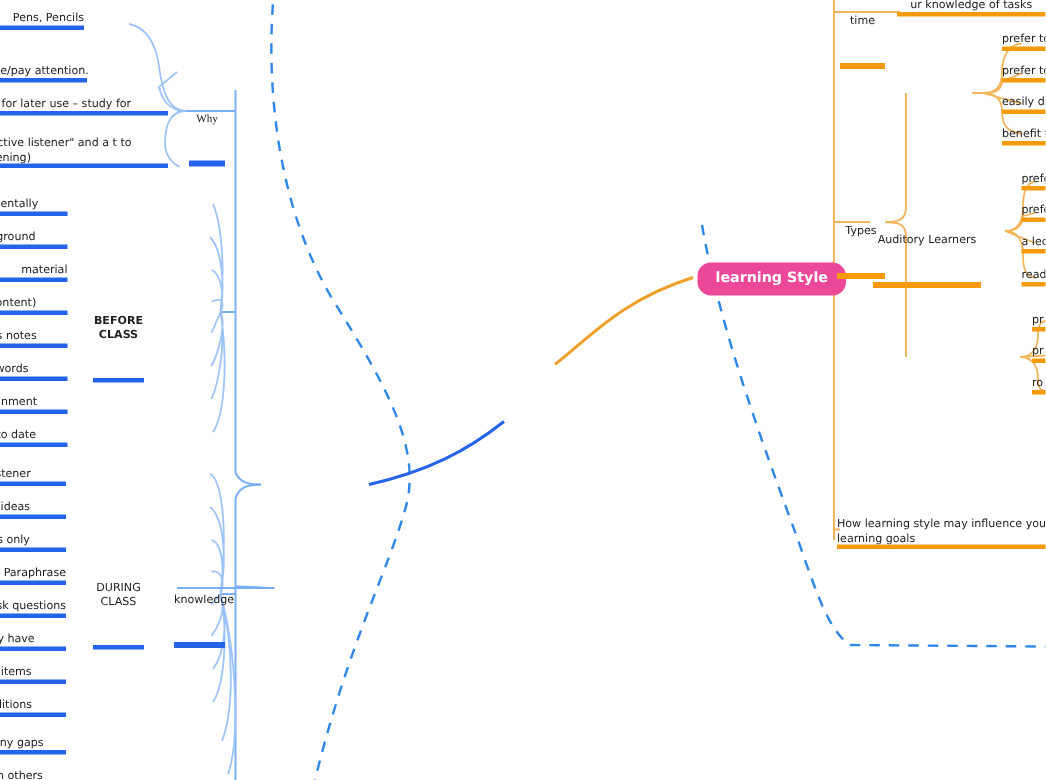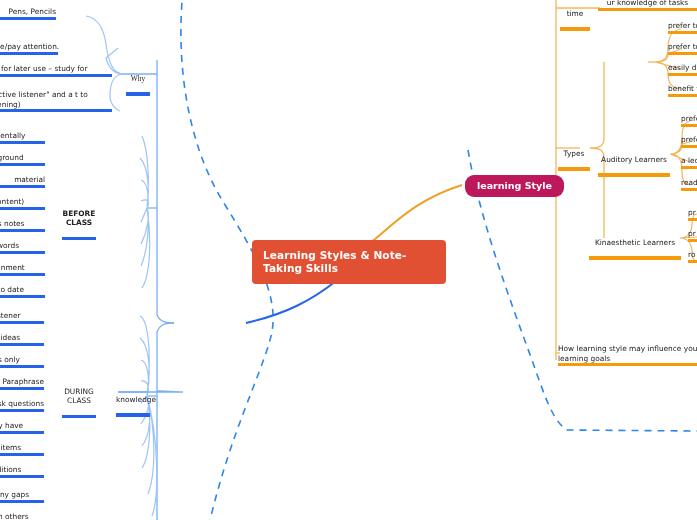--- a/index.html
+++ b/index.html
@@ -33,21 +33,21 @@
     font-weight:bold;
     font-size:9.5px;
     line-height:12px;
     border-radius:9px;
     padding:5px 12px;
     box-sizing:border-box;
     white-space:nowrap;
     text-align:center;
   }
   .pill.blue{background:#2563EB;}
-  .pill.orange{background:#be185d;}
+  .pill.orange{background:#ec4899;}
 
   
   .leaf{
     position:absolute;
     box-sizing:border-box;
     font-size:7.4px;
     line-height:9.5px;
     color:#222222;
     padding-bottom:3px;
     white-space:nowrap;
@@ -65,21 +65,21 @@
   .leaf.ct{text-align:center;}
 
   
   .blabel{
     position:absolute;
     box-sizing:border-box;
     font-size:7.4px;
     line-height:9.5px;
     color:#222222;
     text-align:center;
-    padding-bottom:3px;
+    padding-bottom:18px;
     white-space:pre-line;
   }
   .blabel .bar{position:absolute;left:0;right:0;bottom:0;height:3.5px;}
   .blabel.blue .bar{background:#2563EB;}
   .blabel.orange .bar{background:#F59A0B;}
 </style>
 </head>
 <body>
 
 <div id="canvas">
@@ -148,23 +148,20 @@
                                             M 670 154 L 690 162
                                             M 670 154 C 678 154 682 160 682 170 C 682 180 684 184 690 185" fill="none" stroke="#F4B55A" stroke-width="1.2"></path>
 
     <path d="M 680 238 C 688 238 692 232 692 224 C 692 218 693 214 697 214
                                                 M 680 238 L 697 237
                                                 M 680 238 C 688 238 692 244 692 252 C 692 258 693 260 697 261" fill="none" stroke="#F4B55A" stroke-width="1.2"></path>
 
     <path d="M 556 353 L 560 353" fill="none" stroke="#F4B55A" stroke-width="1.3"></path>
   </svg>
 
-  <div class="root-node" style="left:252px; top:240px; width:194px;">
-    <span>Learning Styles &amp; Note-Taking Skills</span>
-  </div>
 
 
   <div class="pill orange" style="left:465px; top:175px;">
     <span>learning Style</span>
   </div>
 
   <div class="blabel blue" style="left:126px; top:64px; width:24px;font-family:Liberation Serif, serif;">
     <span>Why</span>
     <i class="bar"></i>
   </div>
@@ -290,29 +287,25 @@
     <span>ur knowledge of tasks</span>
     <i class="bar"></i>
   </div>
 
   <div class="blabel orange" style="left:558px; top:139px; width:32px;text-align:center;">
     <span>Types</span>
     <i class="bar"></i>
   </div>
 
 
-  <div class="blabel orange" style="left:598px; top:145px; width:72px;">
+  <div class="blabel orange" style="left:582px; top:145px; width:72px;">
     <span>Auditory Learners</span>
     <i class="bar"></i>
   </div>
 
-  <div class="blabel orange" style="left:589px; top:228px; width:92px;">
-    <span>Kinaesthetic Learners</span>
-    <i class="bar"></i>
-  </div>
 
   <div class="leaf orange lt" style="left:668px; top:21px; width:40px;">
     <span>prefer to</span>
     <i class="bar"></i>
   </div>
   <div class="leaf orange lt" style="left:668px; top:42px; width:40px;">
     <span>prefer to</span>
     <i class="bar"></i>
   </div>
   <div class="leaf orange lt" style="left:668px; top:63px; width:40px;">

